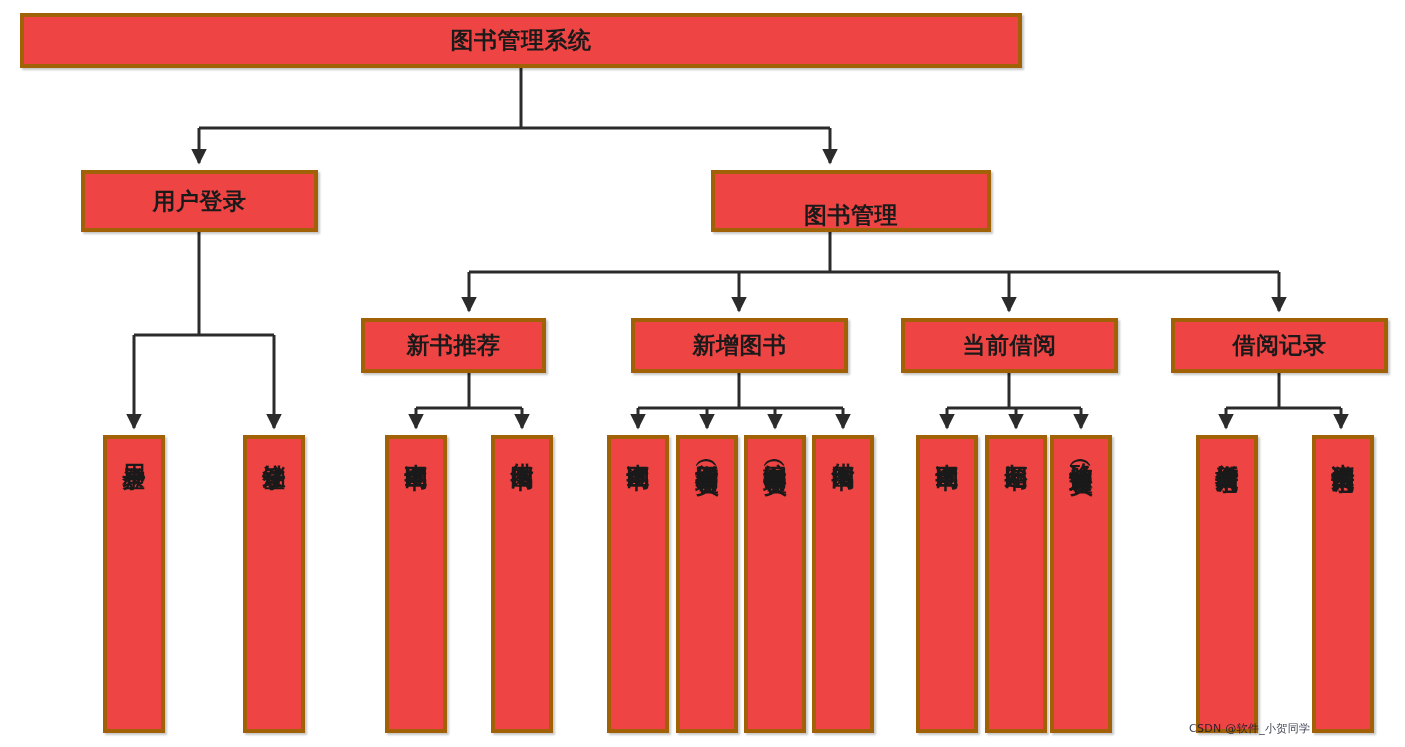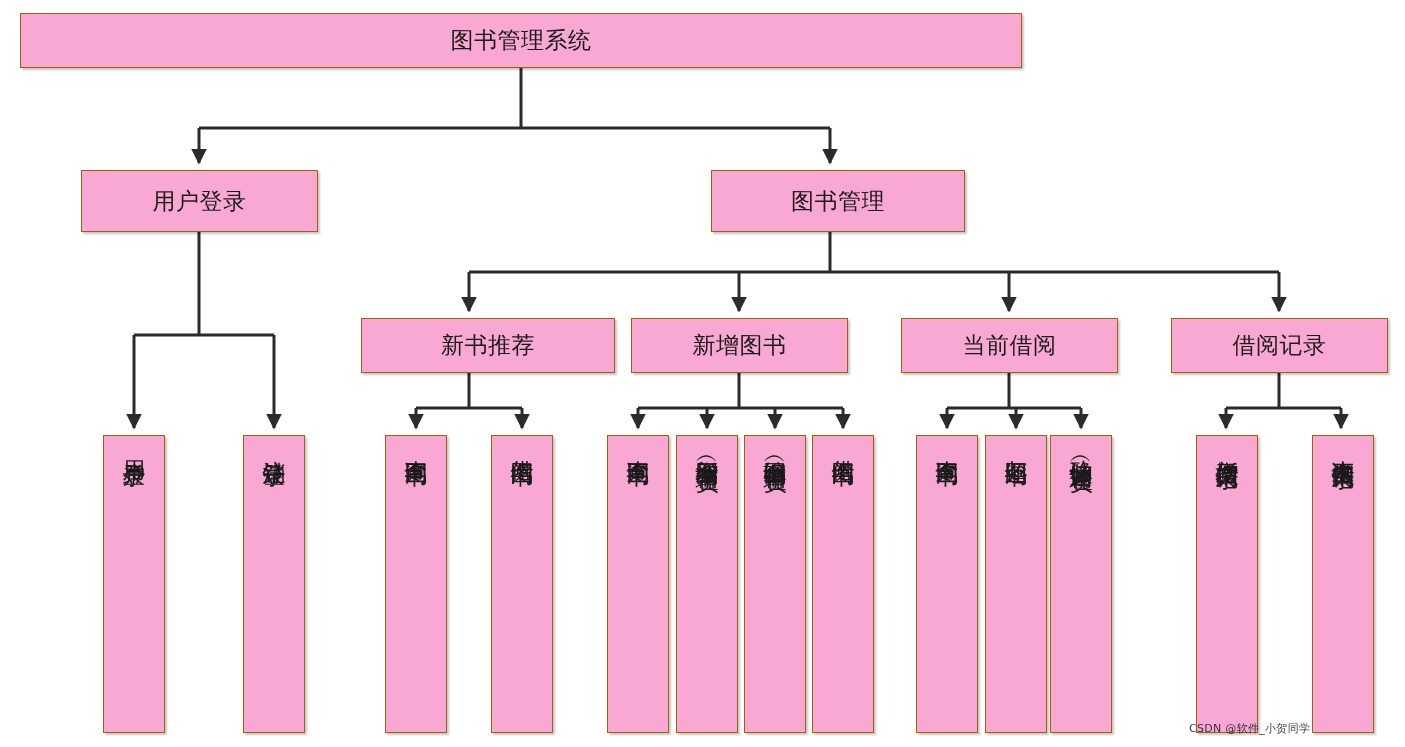--- a/index.html
+++ b/index.html
@@ -18,27 +18,28 @@
   #diagram-svg {
     position: absolute;
     left: 0;
     top: 0;
     width: 1405px;
     height: 747px;
   }
   .node-box {
     position: absolute;
     box-sizing: border-box;
-    background: #f9a8d4;
-    border: 1px solid #a16207;
+    background: #ef4444;
+    border: 4px solid #a16207;
     box-shadow: 2px 2px 2px rgba(0,0,0,0.22);
     display: flex;
     align-items: center;
     justify-content: center;
     color: #1a1a1a;
+    font-weight: bold;
   }
   .node-label {
     display: block;
     text-align: center;
     line-height: 1.08;
     white-space: pre-line;
     letter-spacing: 0.5px;
   }
   .horiz .node-label {
     font-size: 23px;
@@ -122,25 +123,25 @@
     </g>
   </svg>
 
   <div class="node-box horiz" style="left:20px; top:13px; width:1002px; height:55px;">
     <span class="node-label">图书管理系统</span>
   </div>
 
   <div class="node-box horiz" style="left:81px; top:170px; width:237px; height:62px;">
     <span class="node-label">用户登录</span>
   </div>
-  <div class="node-box horiz" style="left:711px; top:170px; width:254px; height:62px;">
+  <div class="node-box horiz" style="left:711px; top:170px; width:280px; height:62px;align-items:flex-end;">
     <span class="node-label">图书管理</span>
   </div>
 
-  <div class="node-box horiz" style="left:361px; top:318px; width:254px; height:55px;">
+  <div class="node-box horiz" style="left:361px; top:318px; width:185px; height:55px;">
     <span class="node-label">新书推荐</span>
   </div>
   <div class="node-box horiz" style="left:631px; top:318px; width:217px; height:55px;">
     <span class="node-label">新增图书</span>
   </div>
   <div class="node-box horiz" style="left:1171px; top:318px; width:217px; height:55px;">
     <span class="node-label">借阅记录</span>
   </div>
   <div class="node-box horiz" style="left:901px; top:318px; width:217px; height:55px;">
     <span class="node-label">当前借阅</span>

